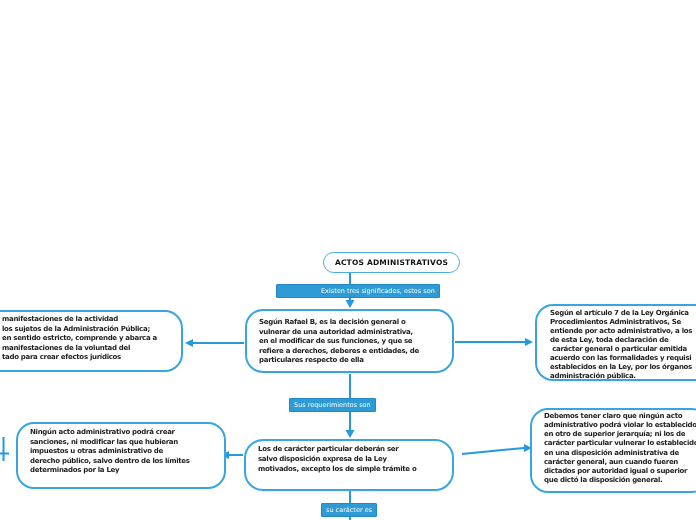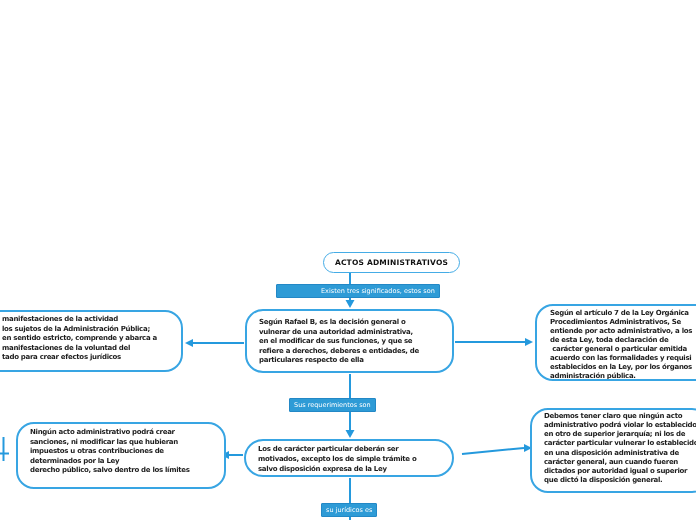--- a/index.html
+++ b/index.html
@@ -26,21 +26,21 @@
     color:#ffffff;font-size:6.5px;line-height:8px;padding:2px 4px;border-radius:1px;
     white-space:pre;box-sizing:border-box;
   }
   
   #node-center{left:245px;top:309px;width:209px;height:64px;}
   #node-center .ntext{padding:7px 0 0 12px;line-height:9.6px;}
   #node-left{left:-26px;top:310px;width:209px;height:62px;}
   #node-left .ntext{padding:3px 0 0 26px;line-height:9.6px;}
   #node-right{left:535px;top:304px;width:178px;height:77px;}
   #node-right .ntext{padding:3px 0 0 13px;line-height:9.0px;}
-  #node-bottom-center{left:244px;top:439px;width:210px;height:38px;border-radius:19px;}
+  #node-bottom-center{left:244px;top:439px;width:210px;height:52px;border-radius:19px;}
   #node-bottom-center .ntext{padding:4px 0 0 12px;line-height:9.8px;}
   #node-bottom-left{left:8px;top:422px;width:210px;height:67px;margin-left:8px;}
   #node-bottom-left .ntext{padding:4px 0 0 12px;line-height:9.6px;}
   #node-bottom-right{left:530px;top:408px;width:180px;height:85px;}
   #node-bottom-right .ntext{padding:2px 0 0 12px;line-height:9.15px;}
   #label-meanings{left:276px;top:284px;padding-left:44px;}
   #label-requirements{left:289px;top:398px;}
   #label-hierarchy{left:321px;top:503px;}
 </style>
 </head>
@@ -107,43 +107,43 @@
         <div class="tl">establecidos en la Ley, por los órganos</div>
         <div class="tl">administración pública.</div>
       </div>
   </div>
 
   <div class="edge-label" id="label-requirements">Sus requerimientos son</div>
 
   <div class="node" id="node-bottom-center">
     <div class="ntext">
         <div class="tl">Los de carácter particular deberán ser</div>
+        <div class="tl">salvo disposición expresa de la Ley</div>
         <div class="tl">motivados, excepto los de simple trámite o</div>
-        <div class="tl">salvo disposición expresa de la Ley</div>
       </div>
   </div>
 
   <div class="node" id="node-bottom-left">
     <div class="ntext">
         <div class="tl">Ningún acto administrativo podrá crear</div>
         <div class="tl">sanciones, ni modificar las que hubieran</div>
-        <div class="tl">impuestos u otras contribuciones de</div>
+        <div class="tl">impuestos u otras administrativo de</div>
+        <div class="tl">derecho público, salvo dentro de los límites</div>
         <div class="tl">determinados por la Ley</div>
-        <div class="tl">derecho público, salvo dentro de los límites</div>
       </div>
   </div>
 
   <div class="node" id="node-bottom-right">
     <div class="ntext">
         <div class="tl">Debemos tener claro que ningún acto</div>
         <div class="tl">administrativo podrá violar lo establecido</div>
         <div class="tl">en otro de superior jerarquía; ni los de</div>
         <div class="tl">carácter particular vulnerar lo establecido</div>
         <div class="tl">en una disposición administrativa de</div>
         <div class="tl">carácter general, aun cuando fueren</div>
         <div class="tl">dictados por autoridad igual o superior</div>
         <div class="tl">que dictó la disposición general.</div>
       </div>
   </div>
 
-  <div class="edge-label" id="label-hierarchy">su jurídicos es</div>
+  <div class="edge-label" id="label-hierarchy">su carácter es</div>
 
 </div>
 
 </body></html>

